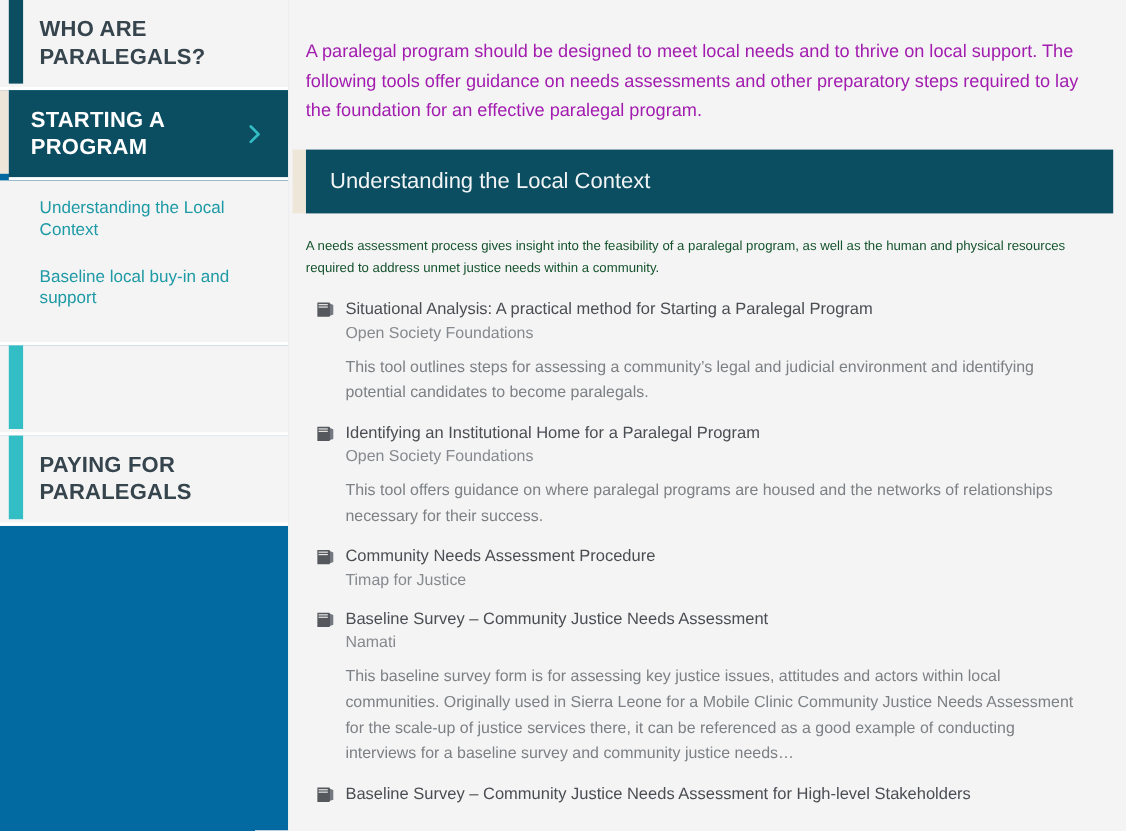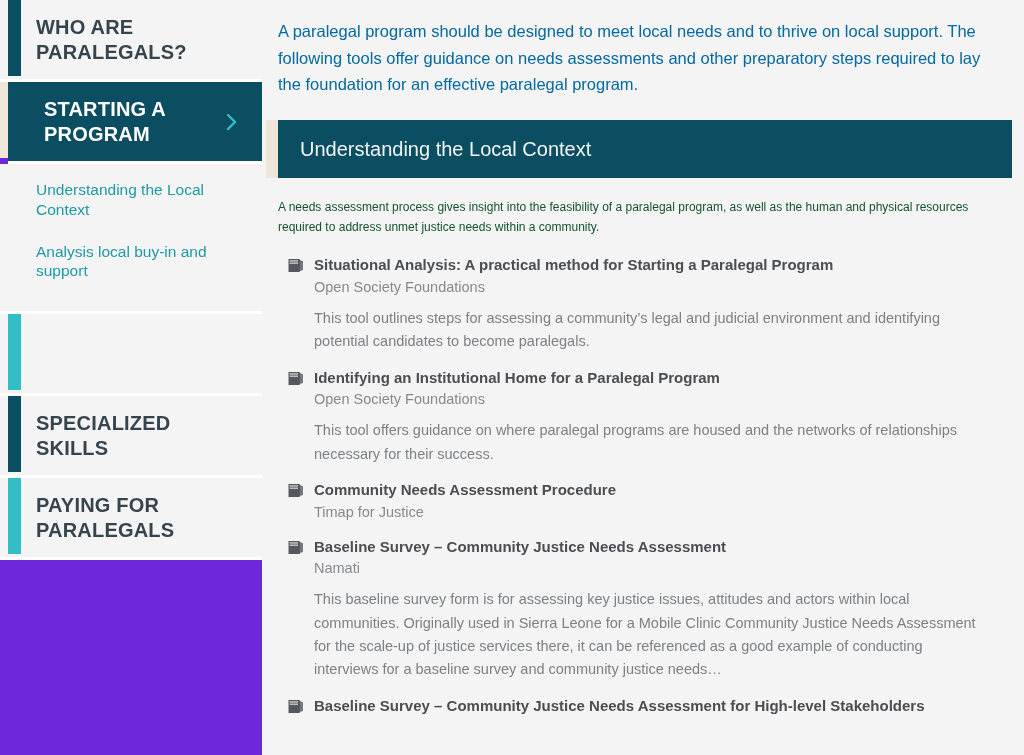--- a/index.html
+++ b/index.html
@@ -14,21 +14,21 @@
     width: 1024px; height: 755px;
     display: flex;
     position: relative;
     background: #f4f4f4;
   }
 
   
   .sidebar {
     width: 262px;
     flex: 0 0 262px;
-    background: #6d28d9;
+    background: #0369a1;
     position: relative;
     overflow: hidden;
   }
 
   .nav-item {
     position: relative;
     background: #f4f4f4;
     border-bottom: 3px solid #ffffff;
     min-height: 82px;
     display: flex;
@@ -44,21 +44,21 @@
     font-size: 20px;
     font-weight: 700;
     letter-spacing: 0.2px;
     line-height: 1.22;
     color: #36454d;
     text-transform: uppercase;
   }
 
   .nav-item.active {
     background: #0b4d61;
-    padding-left: 36px;
+    padding-left: 20px;
     margin-left: 8px;
     width: calc(100% - 8px);
     border-bottom: 3px solid #ffffff;
   }
   .nav-item.active .nav-label { color: #ffffff; }
   .nav-item.active .accent {
     left: -8px; width: 8px;
     background: #efe6da;
   }
   .chevron {
@@ -91,22 +91,22 @@
   .main {
     flex: 1;
     background: #f4f4f4;
     padding: 18px 10px 0 16px;
     position: relative;
     overflow: hidden;
   }
   .intro {
     font-size: 16.5px;
     line-height: 1.62;
-    color: #0369a1;
-    margin: 0 28px 22px 0;
+    color: #a21caf;
+    margin: 16px 28px 22px 0;
     max-width: 735px;
   }
 
   .section-header {
     background: #0b4d61;
     color: #f2f5f6;
     font-size: 20px;
     line-height: 1;
     padding: 19px 20px 19px 22px;
     margin: 0 2px 0 0;
@@ -136,21 +136,21 @@
   .book-icon {
     position: absolute;
     left: 9px;
     top: 3px;
     width: 17px; height: 15px;
   }
   .book-icon svg { display: block; }
 
   .tool-title {
     font-size: 15px;
-    font-weight: 700;
+    font-weight: 400;
     color: #4a4d52;
     line-height: 1.3;
     margin: 0;
     text-decoration: none;
     display: block;
   }
   .tool-source {
     font-size: 14.5px;
     color: #86898d;
     line-height: 1.45;
@@ -181,31 +181,27 @@
       <span class="nav-label">STARTING A PROGRAM</span>
       <span class="chevron">
         <svg width="14" height="20" viewBox="0 0 14 20" fill="none">
           <path d="M3 3 L10 10 L3 17" stroke="#33bec5" stroke-width="2.4" stroke-linecap="round" stroke-linejoin="round"></path>
         </svg>
       </span>
     </div>
 
     <div class="subnav">
       <a class="subnav-item" href="#">Understanding the Local Context</a>
-      <a class="subnav-item" href="#">Analysis local buy-in and support</a>
+      <a class="subnav-item" href="#">Baseline local buy-in and support</a>
     </div>
 
     <div class="nav-item">
       <span class="accent" style="background:#33bec5"></span>
     </div>
 
-    <div class="nav-item">
-      <span class="accent" style="background:#0b4d61"></span>
-      <span class="nav-label">SPECIALIZED SKILLS</span>
-    </div>
 
 
     <div class="nav-item">
       <span class="accent" style="background:#33bec5"></span>
       <span class="nav-label">PAYING FOR PARALEGALS</span>
     </div>
 
   </nav>
 
   <main class="main">

